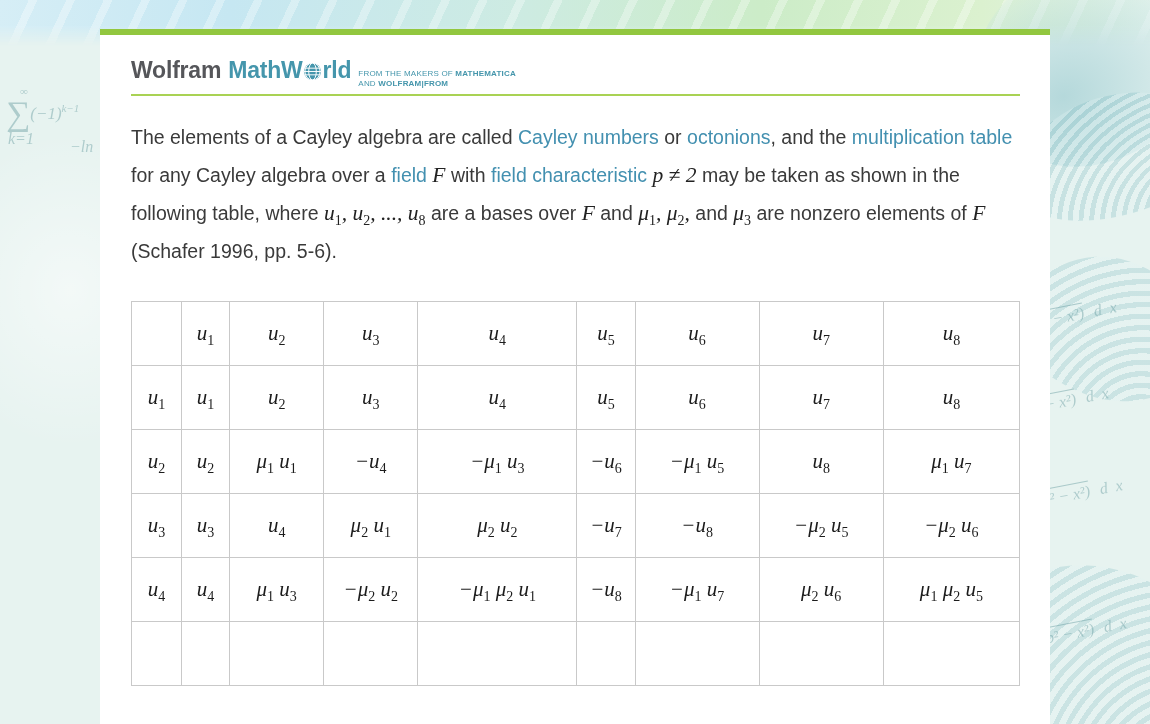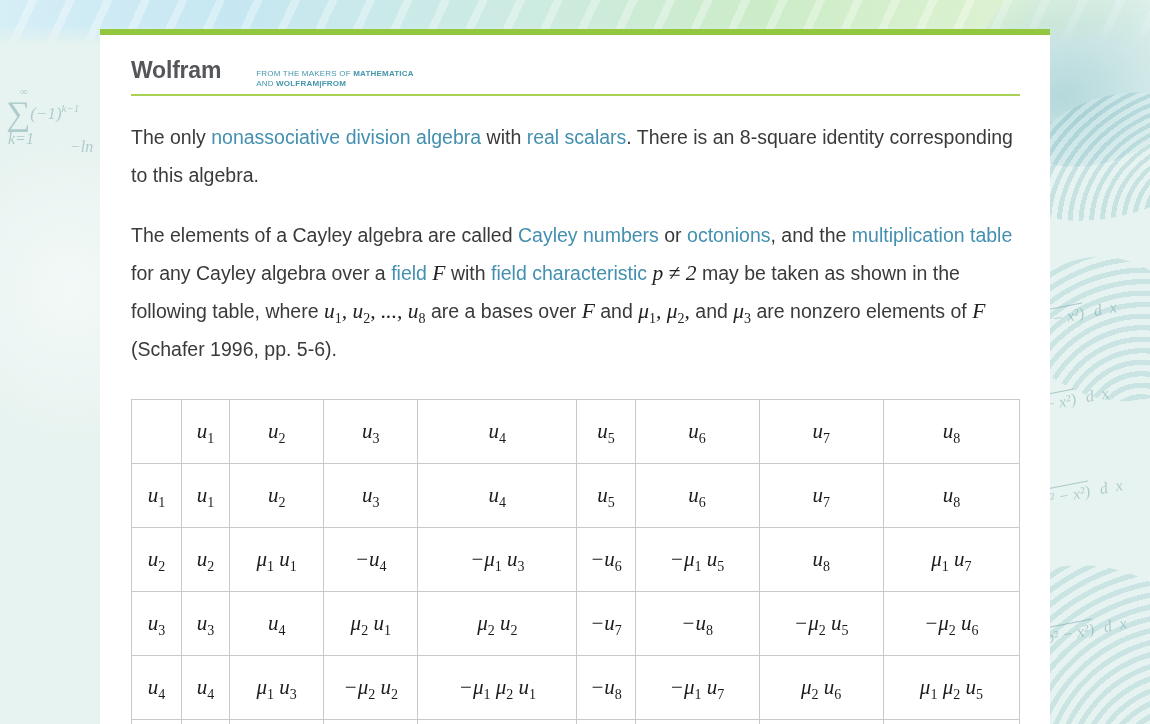--- a/index.html
+++ b/index.html
@@ -59,21 +59,21 @@
 
   
   .card {
     position:absolute; top:29px; left:100px; width:950px; height:700px;
     background:#ffffff;
   }
   .card-bar { height:6px; width:100%; }
   .card-inner { padding:22px 30px 0 31px; }
 
   
-  .logo-row { display:flex; align-items:flex-start; cursor:pointer;gap:28px; }
+  .logo-row { display:flex; align-items:flex-start; cursor:pointer; }
   .logo-wolfram { font-size:23px; font-weight:bold; color:#55565a; letter-spacing:-.2px; }
   .logo-mw { font-size:23px; font-weight:bold; color:#4596ac; margin-left:7px; letter-spacing:-.2px; }
   .globe { display:inline-block; vertical-align:-3px; margin:0 0.5px; }
   .tagline { margin-left:7px; margin-top:12px; font-size:8px; line-height:1.25; color:#4596ac; letter-spacing:.2px; }
   .tagline b { font-weight:bold; }
 
   h1.page-title {
     margin-top:3px; font-size:44px; line-height:52px; font-weight:400;
     color:#4595ac; letter-spacing:-.5px;
   }
@@ -121,29 +121,38 @@
 <div class="bg-math intg i2"><span class="rad">(b² − x²)</span><span class="dx">d x</span></div>
 <div class="bg-math intg i3"><span class="rad">(b² − x²)</span><span class="dx">d x</span></div>
 <div class="bg-math intg i4"><span class="rad">(b² − x²)</span><span class="dx">d x</span></div>
 
 <div class="card">
   <div class="card-bar" id="card-bar" style="background: rgb(146, 199, 63);"></div>
   <div class="card-inner">
 
     <div class="logo-row">
       <span class="logo-wolfram">Wolfram</span>
+      <span class="logo-mw"><span>MathW</span><span class="globe"><svg width="19" height="19" viewBox="0 0 20 20">
+              <circle cx="10" cy="10" r="9" fill="#4596ac"></circle>
+              <g stroke="#ffffff" stroke-width="1" fill="none">
+                <ellipse cx="10" cy="10" rx="4" ry="9"></ellipse>
+                <ellipse cx="10" cy="10" rx="8" ry="9"></ellipse>
+                <line x1="1.5" y1="6.5" x2="18.5" y2="6.5"></line>
+                <line x1="1" y1="10" x2="19" y2="10"></line>
+                <line x1="1.5" y1="13.5" x2="18.5" y2="13.5"></line>
+              </g>
+            </svg></span><span>rld</span></span>
       <span class="tagline">
         <span>FROM THE MAKERS OF </span><b>MATHEMATICA</b><br>
         <span>AND </span><b>WOLFRAM|FROM</b>
       </span>
     </div>
 
     <hr class="title-rule" id="title-rule" style="background: rgb(169, 210, 84);">
 
-    <p class="para"><span>The only </span><a class="tlink" href="#">nonassociative division algebra</a><span> with </span><a class="tlink" href="#">real scalars</a><span>. There is an 8-square identity corresponding to this algebra.</span></p>
     <p class="para"><span>The elements of a Cayley algebra are called </span><a class="tlink" href="#">Cayley numbers</a><span> or </span><a class="tlink" href="#">octonions</a><span>, and the </span><a class="tlink" href="#">multiplication table</a><span> for any Cayley algebra over a </span><a class="tlink" href="#">field</a><span> </span><span class="math">F</span><span> with </span><a class="tlink" href="#">field characteristic</a><span> </span><span class="math">p ≠ 2</span><span> may be taken as shown in the following table, where </span><span class="math">u<sub>1</sub>, u<sub>2</sub>, ..., u<sub>8</sub></span><span> are a bases over </span><span class="math">F</span><span> and </span><span class="math">μ<sub>1</sub>, μ<sub>2</sub>,</span><span> and </span><span class="math">μ<sub>3</sub></span><span> are nonzero elements of </span><span class="math">F</span><span> (Schafer 1996, pp. 5-6).</span></p>
 
     <table class="mult" id="mult-table">
       <colgroup id="mult-cols">
           <col style="width: 50px;">
           <col style="width: 48px;">
           <col style="width: 94px;">
           <col style="width: 94px;">
           <col style="width: 159px;">
           <col style="width: 58px;">

